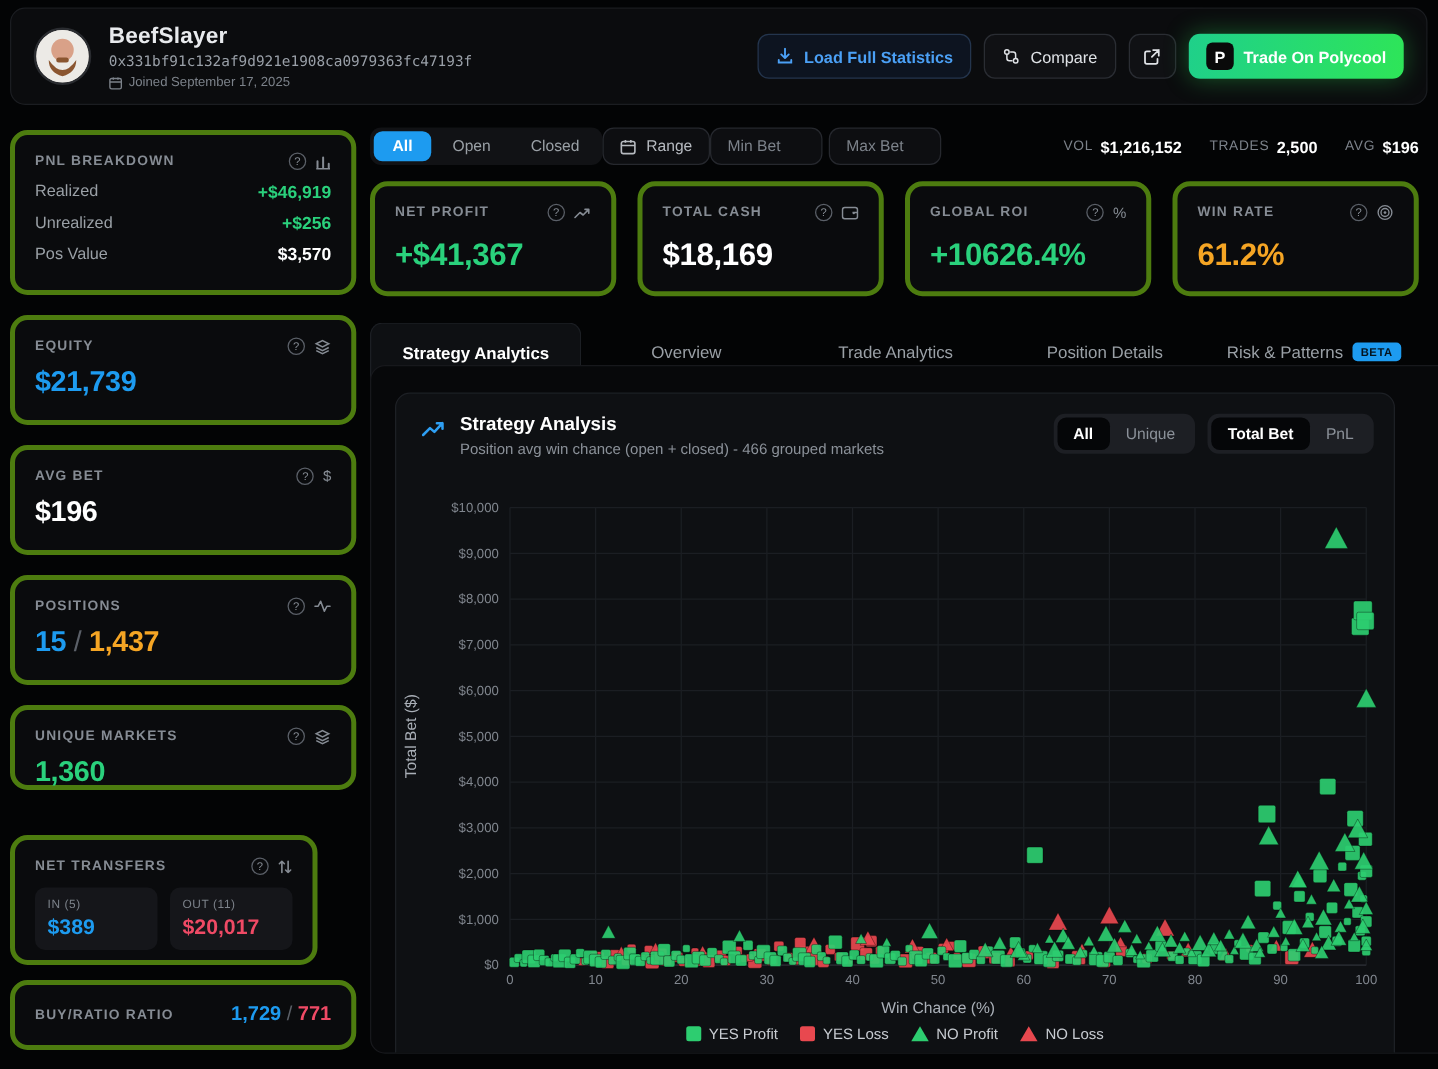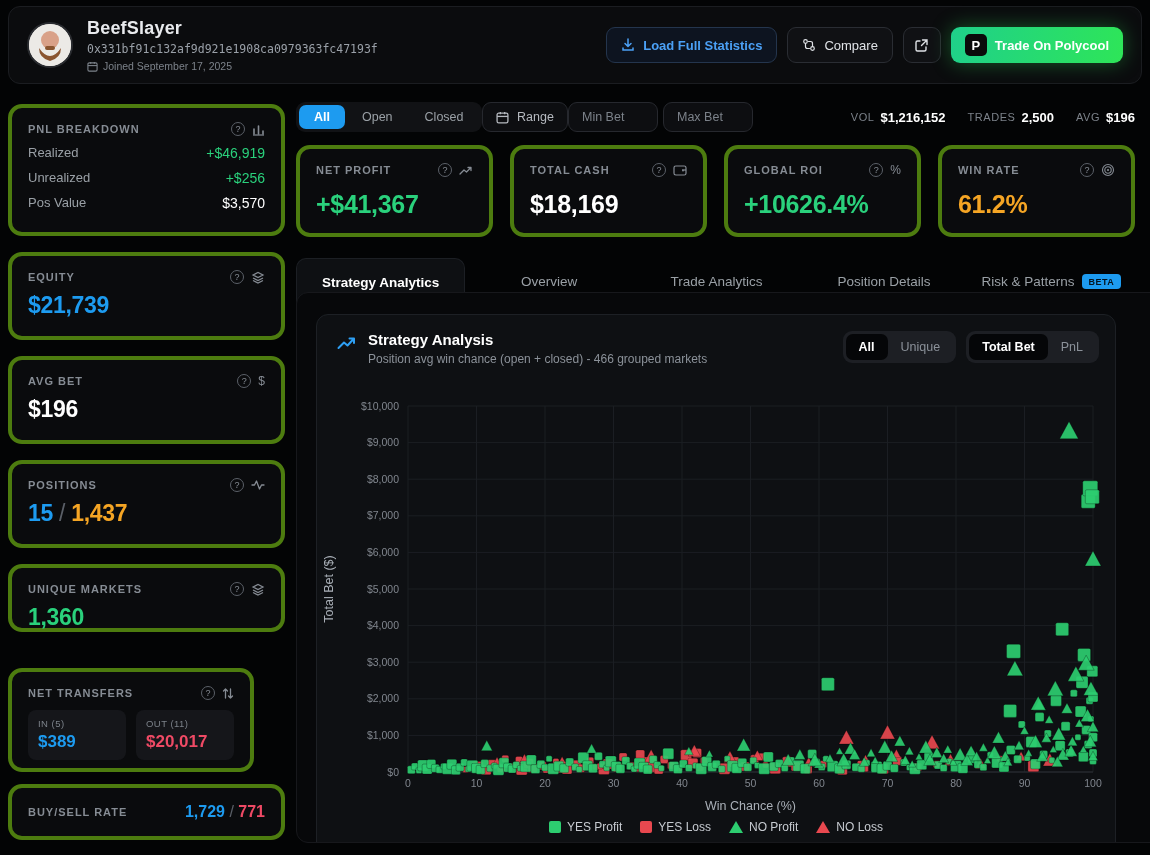--- a/index.html
+++ b/index.html
@@ -33,21 +33,21 @@
   .card-title { font-size:11px; letter-spacing:.09em; color:#868c94; font-weight:bold; }
   .card-icons { display:flex; align-items:center; gap:7px; color:#6b7178; }
   .q-icon { width:14px; height:14px; border:1px solid #5b6068; border-radius:50%; font-size:9px;
     display:flex; align-items:center; justify-content:center; color:#868c94; }
   .mini-ic { font-size:12px; color:#868c94; }
   .big-val { font-size:23px; font-weight:bold; margin-top:8px; letter-spacing:-.3px; }
   .v-green { color:#2ad17c; } .v-blue { color:#1d9bf0; } .v-orange { color:#f5a524; }
   .v-white { color:#fff; } .v-red { color:#ef4a65; }
   .pnl-row { display:flex; justify-content:space-between; font-size:13px; margin-top:9px; }
   .pnl-lab { color:#9aa0a6; }
-  .pnl-val { font-weight:normal; font-size:14px; }
+  .pnl-val { font-weight:bold; font-size:14px; }
   .nt-grid { display:flex; gap:10px; margin-top:10px; }
   .nt-box { flex:1; background:#15161a; border-radius:8px; padding:8px 10px; }
   .nt-lab { font-size:9.5px; color:#7c828a; letter-spacing:.05em; }
   .nt-val { font-size:17px; font-weight:bold; margin-top:3px; }
   .bs-row { display:flex; align-items:center; justify-content:space-between; }
   .bs-val { font-size:16px; font-weight:bold; }
   .sep { color:#5b6068; font-weight:normal; }
 
   
   .seg { left:296px; top:102px; height:30px; background:#111215; border-radius:9px; padding:3px;
@@ -253,21 +253,21 @@
       <div class="nt-val v-blue">$389</div>
     </div>
     <div class="nt-box">
       <div class="nt-lab">OUT (11)</div>
       <div class="nt-val v-red">$20,017</div>
     </div>
   </div>
 </div>
 
 <div class="abs card bs-row" style="left:8px; top:784px; width:277px; height:56px;">
-  <span class="card-title">BUY/SELL RATE</span>
+  <span class="card-title">BUY/RATIO RATIO</span>
   <span class="bs-val">
     <span class="v-blue">1,729</span>
     <span class="sep">/</span>
     <span class="v-red">771</span>
   </span>
 </div>
 
 <div class="abs seg">
   <div class="seg-btn active">All</div>
   <div class="seg-btn">Open</div>

